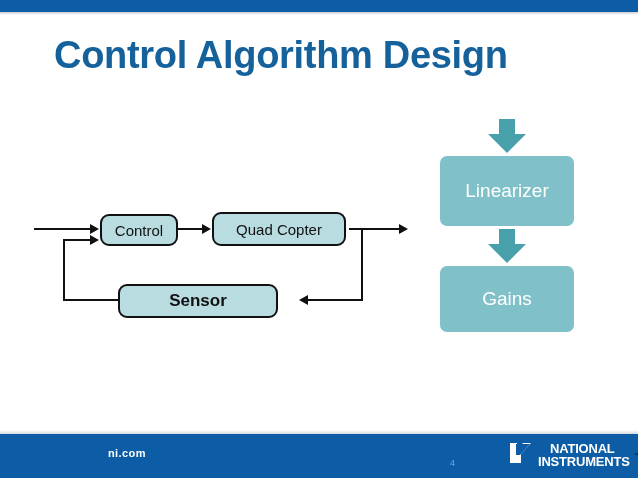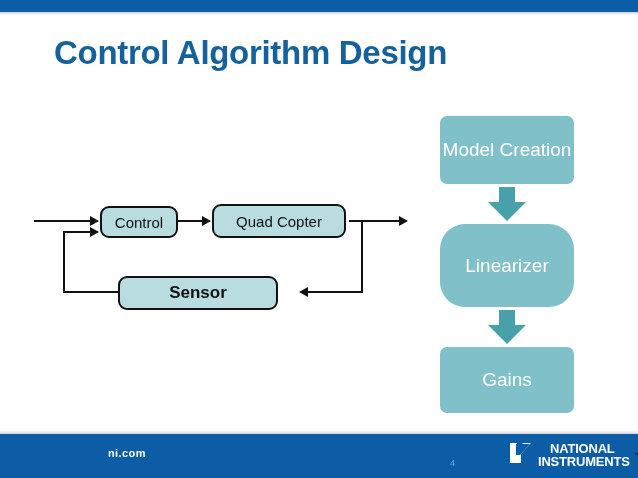--- a/index.html
+++ b/index.html
@@ -27,30 +27,30 @@
   .topbar-shadow {
     position: absolute;
     left: 0; top: 12px;
     width: 638px; height: 3px;
     background: linear-gradient(to bottom, #c8ced6, #ffffff);
   }
   
   .slide-title {
     position: absolute;
     left: 54px; top: 34px;
-    font-size: 33px;
+    font-size: 38px;
     font-weight: bold;
     color: #15619B;
     letter-spacing: -0.3px;
     white-space: nowrap;
   }
   
   .diagram {
     position: absolute;
-    left: 0; top: 84px;
+    left: 0; top: 92px;
     width: 430px; height: 330px;
   }
   .blk {
     position: absolute;
     background: #B8DCE0;
     border: 2px solid #111111;
     border-radius: 9px;
     display: flex;
     align-items: center;
     justify-content: center;
@@ -107,21 +107,21 @@
     color: #ffffff;
     font-size: 19px;
     display: flex;
     align-items: center;
     justify-content: center;
     text-align: center;
     line-height: 1.15;
     box-sizing: border-box;
   }
   .fb-1 { height: 68px; }
-  .fb-2 { height: 83px; border-radius: 25px; }
+  .fb-2 { height: 70px; }
   .fb-3 { height: 66px; }
   .flow-arrow {
     width: 134px;
     height: 40px;
     display: flex;
     align-items: center;
     justify-content: center;
   }
   .down-arrow {
     position: relative;
@@ -233,23 +233,20 @@
     <div class="arrowhead ah-left" style="left:299px; top:203px;"></div>
 
     <div class="blk blk-sensor">
       <span>Sensor</span>
     </div>
 
   </div>
 
   <div class="flow">
 
-    <div class="flow-blk fb-1">
-      <span>Model Creation</span>
-    </div>
 
     <div class="flow-arrow">
       <div class="down-arrow">
         <div class="stem"></div>
         <div class="head"></div>
       </div>
     </div>
 
     <div class="flow-blk fb-2">
       <span>Linearizer</span>

